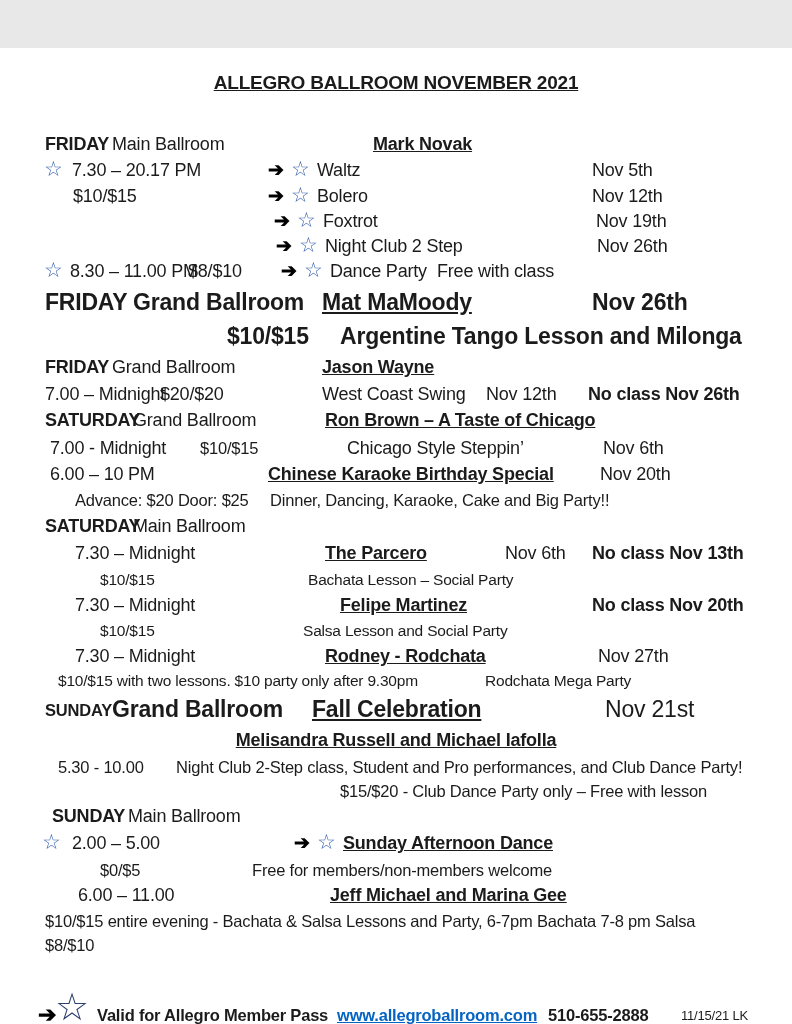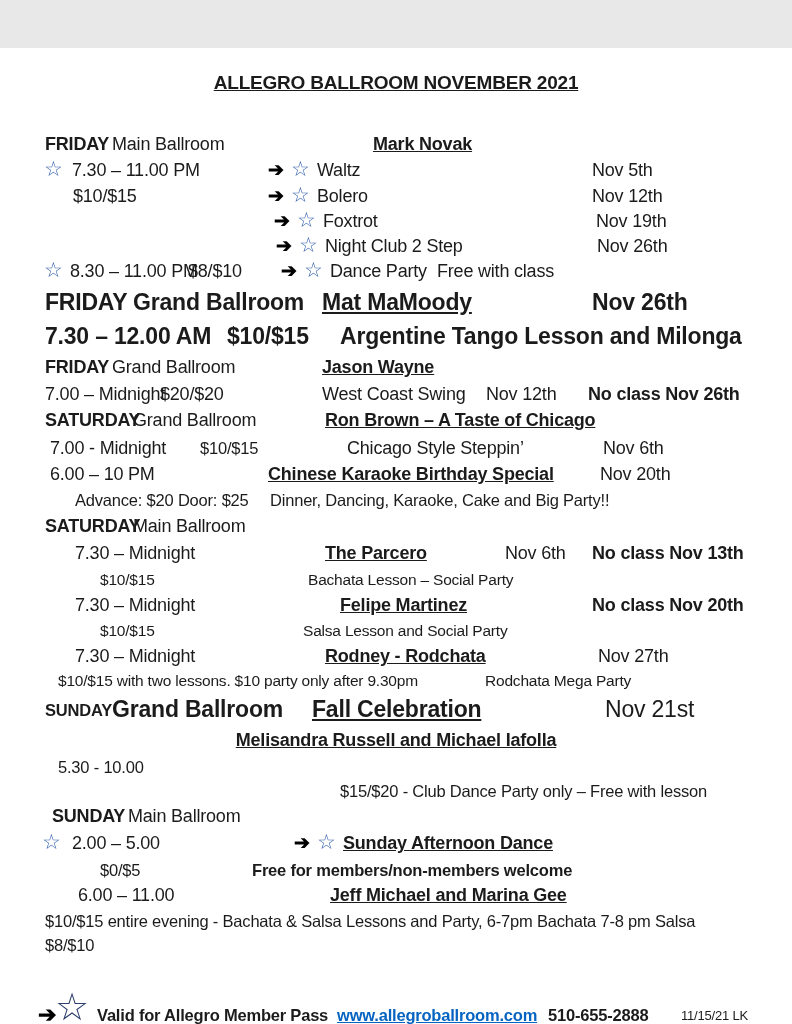--- a/index.html
+++ b/index.html
@@ -26,21 +26,21 @@
 
 <div id="page">
 
   <div class="t b u s19 center" style="top:24px;">ALLEGRO BALLROOM NOVEMBER 2021</div>
 
   <span class="t b s18" style="left:45px;top:86px;">FRIDAY</span>
   <span class="t s18" style="left:112px;top:86px;">Main Ballroom</span>
   <span class="t b u s18" style="left:373px;top:86px;">Mark Novak</span>
 
   <span class="t star" style="left:44px;top:109px;">☆</span>
-  <span class="t s18" style="left:72px;top:112px;">7.30 – 11.00 PM</span>
+  <span class="t s18" style="left:72px;top:112px;">7.30 – 20.17 PM</span>
   <span class="t arrow" style="left:268px;top:111px;">➔</span>
   <span class="t star" style="left:291px;top:109px;">☆</span>
   <span class="t s18" style="left:317px;top:112px;">Waltz</span>
   <span class="t s18" style="left:592px;top:112px;">Nov 5th</span>
 
   <span class="t s18" style="left:73px;top:138px;">$10/$15</span>
   <span class="t arrow" style="left:268px;top:137px;">➔</span>
   <span class="t star" style="left:291px;top:135px;">☆</span>
   <span class="t s18" style="left:317px;top:138px;">Bolero</span>
   <span class="t s18" style="left:592px;top:138px;">Nov 12th</span>
@@ -59,21 +59,20 @@
   <span class="t s18" style="left:70px;top:213px;">8.30 – 11.00 PM</span>
   <span class="t s18" style="left:188px;top:213px;">$8/$10</span>
   <span class="t arrow" style="left:281px;top:212px;">➔</span>
   <span class="t star" style="left:304px;top:210px;">☆</span>
   <span class="t s18" style="left:330px;top:213px;">Dance Party</span>
   <span class="t s18" style="left:437px;top:213px;">Free with class</span>
 
   <span class="t b u s23" style="left:322px;top:241px;">Mat MaMoody</span>
   <span class="t b s23" style="left:45px;top:241px;">FRIDAY Grand Ballroom</span>
   <span class="t b s23" style="left:592px;top:241px;">Nov 26th</span>
-  <span class="t b s23" style="left:45px;top:275px;">7.30 – 12.00 AM</span>
   <span class="t b s23" style="left:227px;top:275px;">$10/$15</span>
   <span class="t b s23" style="left:340px;top:275px;">Argentine Tango Lesson and Milonga</span>
 
   <span class="t b s18" style="left:45px;top:309px;">FRIDAY</span>
   <span class="t s18" style="left:112px;top:309px;">Grand Ballroom</span>
   <span class="t b u s18" style="left:322px;top:309px;">Jason Wayne</span>
   <span class="t s18" style="left:45px;top:336px;">7.00 – Midnight</span>
   <span class="t s18" style="left:160px;top:336px;">$20/$20</span>
   <span class="t s18" style="left:322px;top:336px;">West Coast Swing</span>
   <span class="t s18" style="left:486px;top:336px;">Nov 12th</span>
@@ -116,32 +115,33 @@
   <span class="t s18" style="left:598px;top:598px;">Nov 27th</span>
   <span class="t s16" style="left:58px;top:624px;">$10/$15 with two lessons. $10 party only after 9.30pm</span>
   <span class="t s16" style="left:485px;top:624px;">Rodchata Mega Party</span>
 
   <span class="t b s17" style="left:45px;top:653px;">SUNDAY</span>
   <span class="t b s23" style="left:112px;top:648px;">Grand Ballroom</span>
   <span class="t b u s23" style="left:312px;top:648px;">Fall Celebration</span>
   <span class="t s23" style="left:605px;top:648px;">Nov 21st</span>
   <div class="t b u s18 center" style="top:682px;">Melisandra Russell and Michael Iafolla</div>
   <span class="t s17" style="left:58px;top:710px;">5.30 - 10.00</span>
+  <span class="t s17" style="left:176px;top:710px;">Night Club 2-Step class, Student and Pro performances, and Club Dance Party!</span>
   <span class="t s17" style="left:340px;top:734px;">$15/$20 - Club Dance Party only – Free with lesson</span>
 
   <span class="t b s18" style="left:52px;top:758px;">SUNDAY</span>
   <span class="t s18" style="left:128px;top:758px;">Main Ballroom</span>
 
   <span class="t star" style="left:42px;top:782px;">☆</span>
   <span class="t s18" style="left:72px;top:785px;">2.00 – 5.00</span>
   <span class="t arrow" style="left:294px;top:784px;">➔</span>
   <span class="t star" style="left:317px;top:782px;">☆</span>
   <span class="t b u s18" style="left:343px;top:785px;">Sunday Afternoon Dance</span>
   <span class="t s17" style="left:100px;top:813px;">$0/$5</span>
-  <span class="t s17" style="left:252px;top:813px;font-weight:bold;">Free for members/non-members welcome</span>
+  <span class="t s17" style="left:252px;top:813px;">Free for members/non-members welcome</span>
 
   <span class="t s18" style="left:78px;top:837px;">6.00 – 11.00</span>
   <span class="t b u s18" style="left:330px;top:837px;">Jeff Michael and Marina Gee</span>
   <span class="t s17" style="left:45px;top:864px;">$10/$15 entire evening - Bachata &amp; Salsa Lessons and Party, 6-7pm Bachata 7-8 pm Salsa</span>
   <span class="t s17" style="left:45px;top:888px;">$8/$10</span>
 
   <span class="t arrowbig" style="left:38px;top:954px;">➔</span>
   <span class="t starbig" style="left:55px;top:938px;">☆</span>
   <span class="t b s17" style="left:97px;top:958px;">Valid for Allegro Member Pass</span>
   <a class="t link s17" style="left:337px;top:958px;">www.allegroballroom.com</a>

